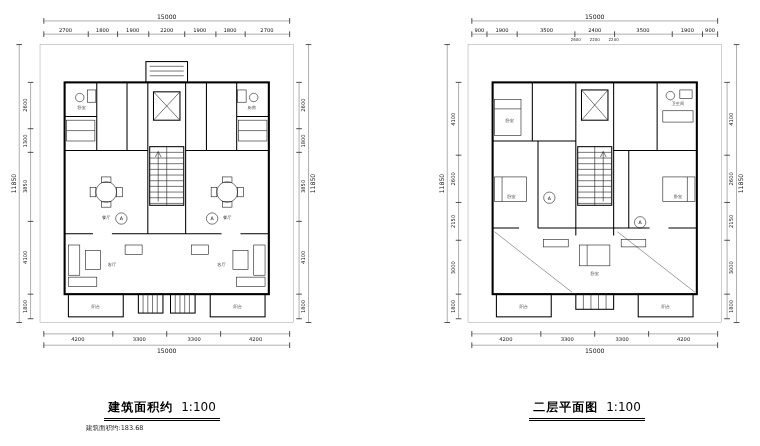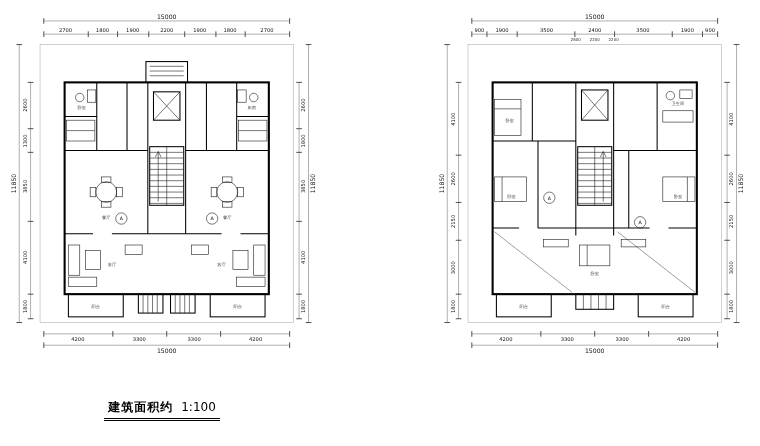--- a/index.html
+++ b/index.html
@@ -273,18 +273,22 @@
     <text class="axistxt" x="122" y="202">A</text>
     <circle class="part" cx="218" cy="226" r="6" fill="#fff"></circle>
     <text class="axistxt" x="218" y="228">A</text>
   </g>
 </svg>
 
 <div class="titleblock" style="left:52px;">
   <div class="title-row">
     <span class="title-main">建筑面积约</span><span class="title-scale">1:100</span>
   </div>
+  <div class="area-note">建筑面积约:183.68</div>
 </div>
 
 <div class="titleblock" style="left:477px;">
+  <div class="title-row">
+    <span class="title-main">二层平面图</span><span class="title-scale">1:100</span>
+  </div>
 </div>
 
 </div>
 
 </body></html>

